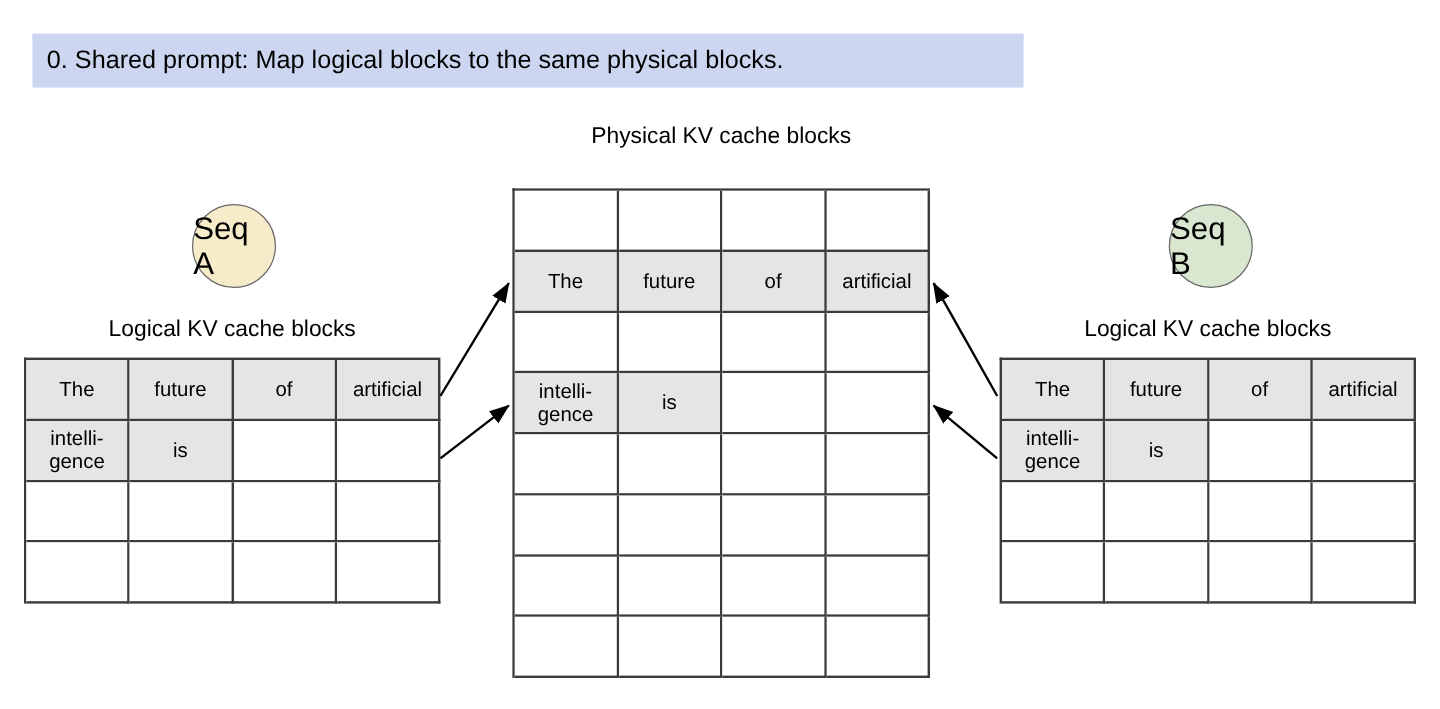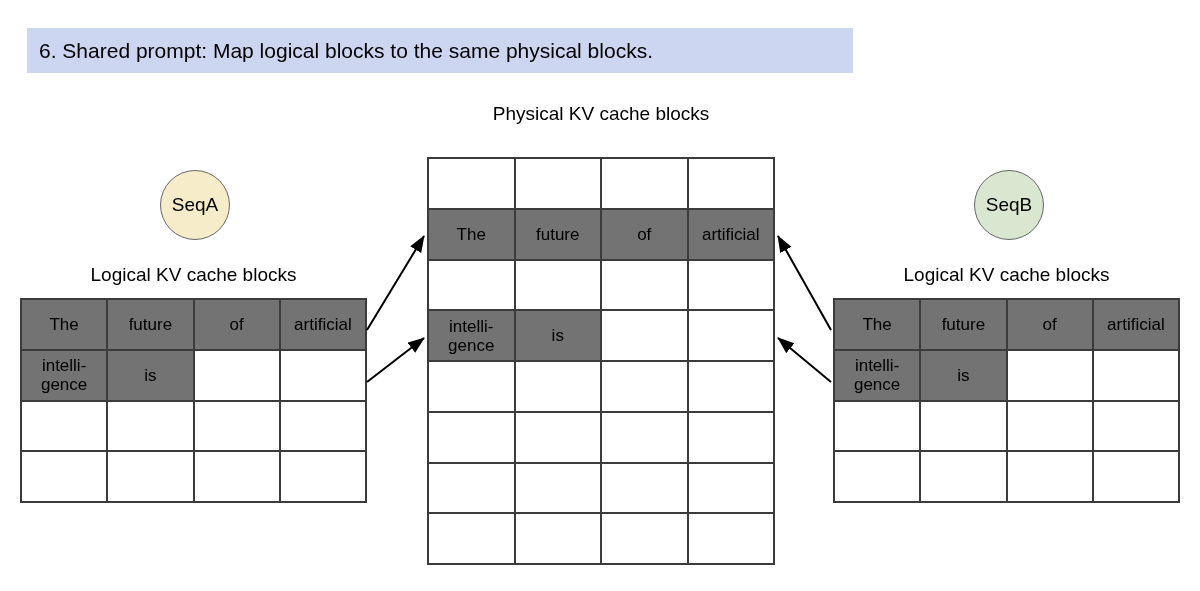--- a/index.html
+++ b/index.html
@@ -47,24 +47,24 @@
   #caption-logical-b { left: 833px; top: 265px; width: 347px; }
 
   
   .seq-circle {
     position: absolute;
     width: 68px;
     height: 68px;
     border-radius: 50%;
     border: 1.6px solid #666666;
     display: flex;
-    flex-direction: row;
-    align-items: center;
+    flex-direction: column;
+    align-items: flex-start;
     justify-content: center;
-    font-size: 19px;
+    font-size: 26px;
     line-height: 1.12;
   }
   #seq-a { left: 160px; top: 170px; background: #f6ecc9; }
   #seq-b { left: 974px; top: 170px; background: #d9e7d0; }
 
   
   .kv-table {
     position: absolute;
     display: grid;
     border-top: 2px solid #3b3b3b;
@@ -78,21 +78,21 @@
     display: flex;
     align-items: center;
     justify-content: center;
     text-align: center;
     font-size: 17px;
     line-height: 1.12;
     background: #ffffff;
     overflow: hidden;
     word-break: break-word;
   }
-  .kv-cell.filled { background: #737373; }
+  .kv-cell.filled { background: #e5e5e5; }
 
   #table-logical-a {
     left: 20px; top: 298px;
     width: 347px; height: 205px;
     grid-template-columns: repeat(4, 1fr);
     grid-template-rows: repeat(4, 1fr);
   }
   #table-logical-b {
     left: 833px; top: 298px;
     width: 347px; height: 205px;
@@ -112,21 +112,21 @@
     left: 0; top: 0;
     width: 1200px;
     height: 591px;
     pointer-events: none;
   }
 </style>
 </head>
 <body>
 
 <div id="banner">
-  <span id="banner-text">6. Shared prompt: Map logical blocks to the same physical blocks.</span>
+  <span id="banner-text">0. Shared prompt: Map logical blocks to the same physical blocks.</span>
 </div>
 
 <div class="seq-circle" id="seq-a">
   <span>Seq</span>
   <span>A</span>
 </div>
 <div class="seq-circle" id="seq-b">
   <span>Seq</span>
   <span>B</span>
 </div>

